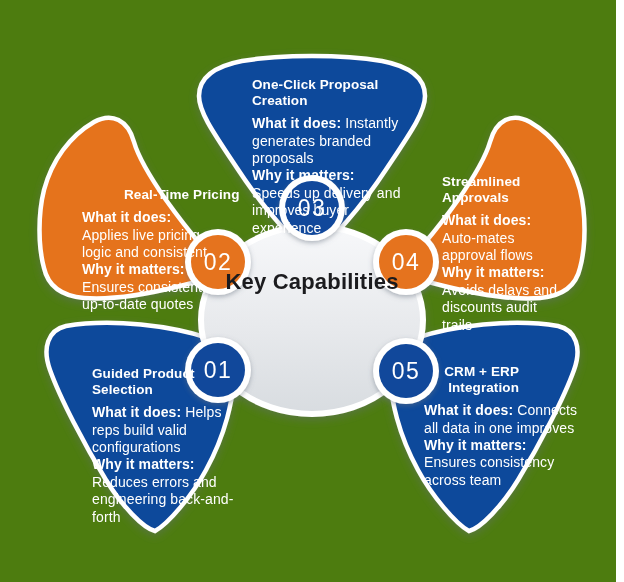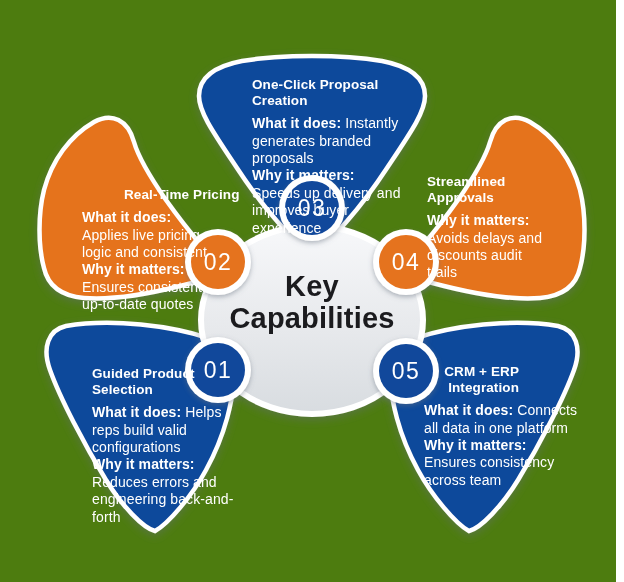--- a/index.html
+++ b/index.html
@@ -7,21 +7,21 @@
     position:relative;width:616px;height:582px;background:#4d7c0f;overflow:hidden;
     font-family:"Liberation Sans", sans-serif;
   }
   .stage svg{position:absolute;left:0;top:0;}
   .petal-text{position:absolute;color:#ffffff;}
   .ptitle{font-weight:bold;font-size:13.5px;line-height:1.2;letter-spacing:.1px;}
   .pbody{margin-top:6px;font-size:14px;line-height:1.24;letter-spacing:.1px;}
   .pbody .seg b{font-weight:bold;}
   .center-title{
     position:absolute;left:212px;top:270px;width:200px;text-align:center;
-    font-size:29px;line-height:1.12;font-weight:800;color:#1b1b1e;letter-spacing:.2px;
+    font-size:22px;line-height:1.12;font-weight:800;color:#1b1b1e;letter-spacing:.2px;
   }
   .num{
     position:absolute;width:66px;height:66px;line-height:66px;text-align:center;
     font-size:23px;color:#ffffff;letter-spacing:1.5px;font-weight:400;
   }
 </style>
 </head>
 <body>
 
 <div class="stage">
@@ -88,39 +88,40 @@
   </div>
 
   <div class="petal-text" style="left:82px;top:187px;">
     <div class="ptitle" style="max-width:150px;padding-left:42px;">Real-Time Pricing</div>
     <div class="pbody" style="width:134px;">
       <div class="seg"><b>What it does:</b> <span>Applies live pricing logic and consistent</span></div>
       <div class="seg"><b>Why it matters:</b> <span>Ensures consistent, up-to-date quotes</span></div>
     </div>
   </div>
 
-  <div class="petal-text" style="left:427px;top:174px;">
+  <div class="petal-text" style="left:442px;top:174px;">
     <div class="ptitle" style="max-width:100px;">Streamlined Approvals</div>
     <div class="pbody" style="width:124px;">
+      <div class="seg"><b>What it does:</b> <span>Auto-mates approval flows</span></div>
       <div class="seg"><b>Why it matters:</b> <span>Avoids delays and discounts audit trails</span></div>
     </div>
   </div>
 
   <div class="petal-text" style="left:92px;top:366px;">
     <div class="ptitle" style="max-width:118px;">Guided Product Selection</div>
     <div class="pbody" style="width:152px;">
       <div class="seg"><b>What it does:</b> <span>Helps reps build valid configurations</span></div>
       <div class="seg"><b>Why it matters:</b> <span>Reduces errors and engineering back-and-forth</span></div>
     </div>
   </div>
 
   <div class="petal-text" style="left:424px;top:364px;">
     <div class="ptitle" style="max-width:95px;text-align:right;">CRM + ERP Integration</div>
     <div class="pbody" style="width:156px;">
-      <div class="seg"><b>What it does:</b> <span>Connects all data in one platform</span></div>
+      <div class="seg"><b>What it does:</b> <span>Connects all data in one improves</span></div>
       <div class="seg"><b>Why it matters:</b> <span>Ensures consistency across team</span></div>
     </div>
   </div>
 
   <div class="center-title">Key Capabilities</div>
 
   <div class="num" style="left:185px;top:337px;">01</div>
   <div class="num" style="left:185px;top:229px;">02</div>
   <div class="num" style="left:279px;top:175px;">03</div>
   <div class="num" style="left:373px;top:229px;">04</div>

